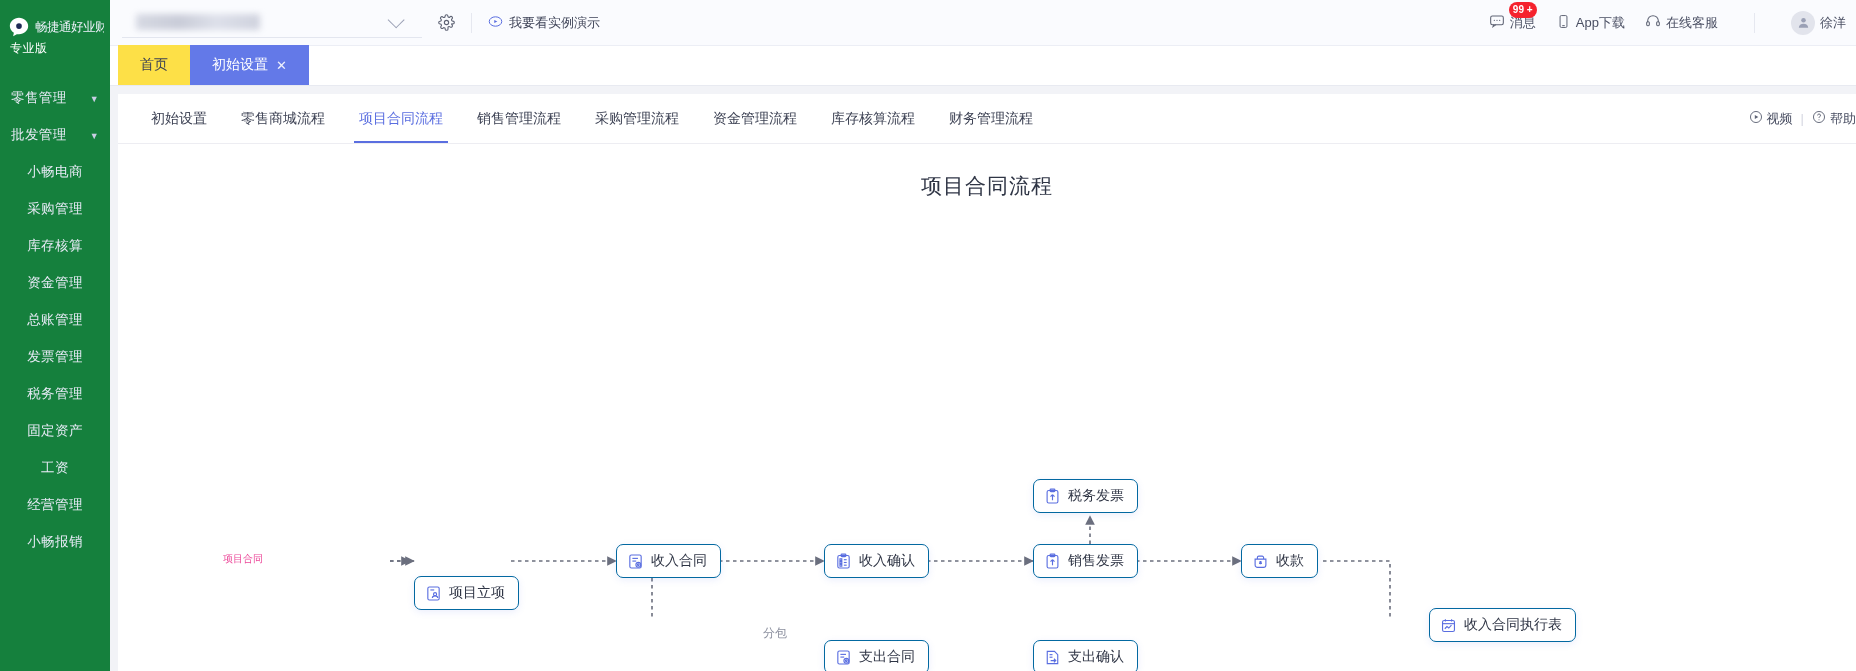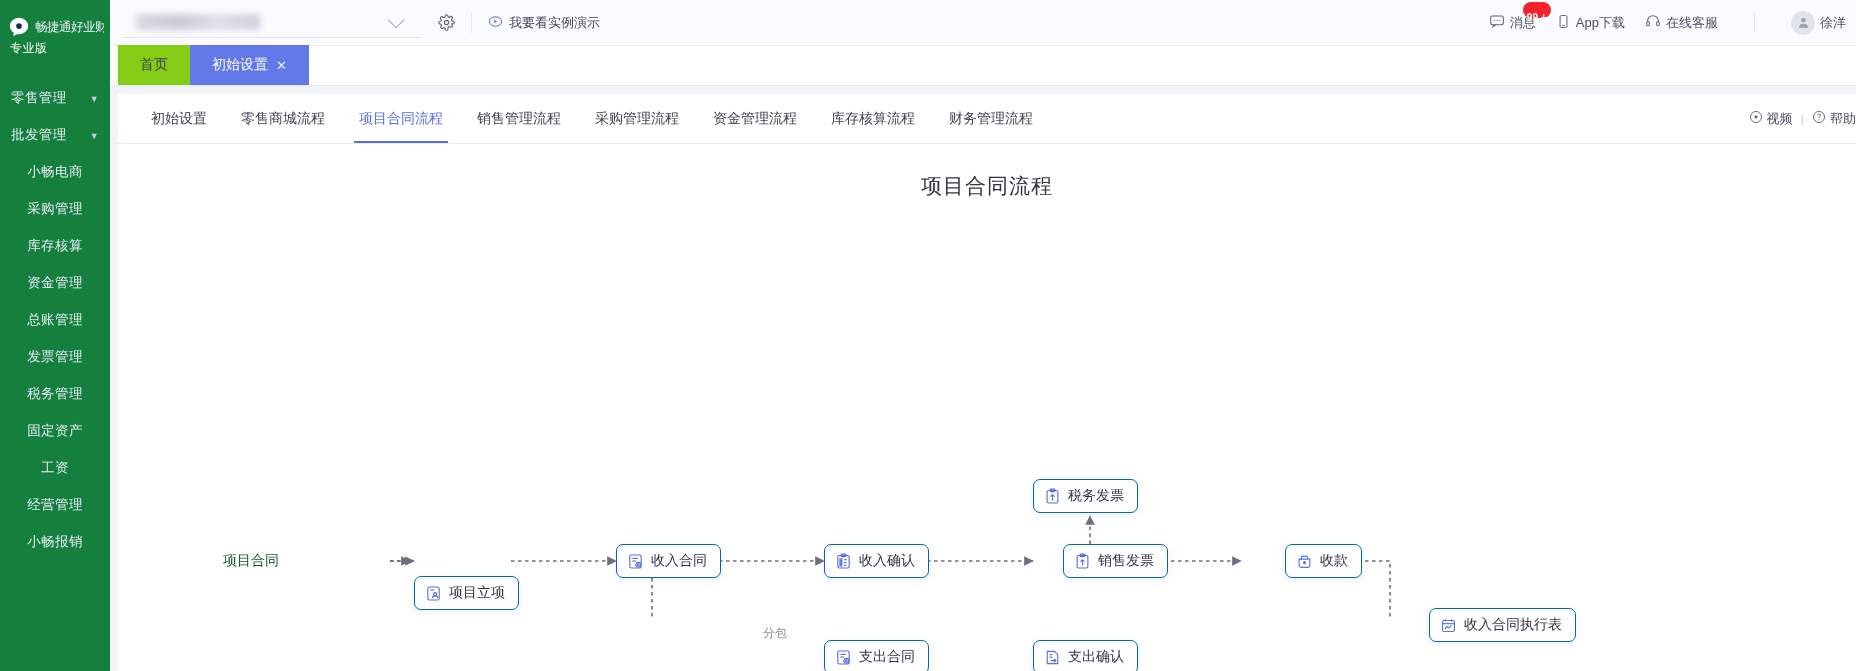--- a/index.html
+++ b/index.html
@@ -60,39 +60,39 @@
   .gear { margin-left: 16px; cursor:pointer; display:flex; align-items:center; }
   .divider-v { width:1px; height:20px; background:#e6e8f0; margin: 0 16px; }
   .demo-link {
     display:flex; align-items:center; gap:6px; font-size:13px; color:#3f4458; cursor:pointer;
   }
   .topbar-right {
     margin-left:auto; display:flex; align-items:center; gap:20px; padding-right:10px;
   }
   .tb-item { display:flex; align-items:center; gap:5px; font-size:13px; color:#4a4f63; cursor:pointer; position:relative; }
   .badge {
-    position:absolute; top:-11px; left:34px;
+    position:absolute; top:-11px; left:20px;
     background:#f5222d; color:#fff; font-size:10px; line-height:15px;
-    height:16px; padding: 8px 4px; border-radius: 8px; white-space:nowrap;
+    height:16px; padding: 0 4px; border-radius: 8px; white-space:nowrap;
     font-weight:bold;
   }
   .avatar {
     width:24px; height:24px; border-radius:50%; background:#e2e4ec;
     display:flex; align-items:center; justify-content:center;
   }
   .user-name { font-size:13px; color:#4a4f63; }
 
   
   .tabstrip {
     height: 40px; background:#fff; display:flex; align-items:flex-end;
     border-bottom: 1px solid #e8eaf1; padding-left: 8px;
   }
   .tab {
     height: 40px; padding: 0 22px; display:flex; align-items:center; gap:8px;
-    font-size:14px; color:#3d4254; cursor:pointer; background:#84cc16;
+    font-size:14px; color:#3d4254; cursor:pointer; background:#fde047;
   }
   .tab.active { background:#6379e8; color:#fff; }
   .tab-close { font-size:13px; opacity:.9; }
 
   
   .content {
     flex:1; background:#f2f3f7; padding: 8px 0 0 8px; overflow:hidden;
   }
   .card { background:#fff; height: 100%; position:relative; }
 
@@ -128,21 +128,21 @@
   .node {
     position:absolute; height:34px; background:#fff;
     border: 1px solid #0369a1; border-radius: 7px;
     display:flex; align-items:center; gap:7px; padding: 0 13px 0 10px;
     font-size:14px; color:#2f3545; white-space:nowrap; cursor:pointer;
     box-shadow: 0 2px 7px rgba(99,121,232,0.13);
   }
   .node .nicon { width:17px; height:17px; flex:none; display:block; }
 
   .rowlabel {
-    position:absolute; font-size:14px; color:#14532d; white-space:nowrap;
+    position:absolute; font-size:10px; color:#ec4899; white-space:nowrap;
   }
   .edgelabel {
     position:absolute; font-size:12px; color:#8b8f9e; white-space:nowrap;
   }
   .svgl { position:absolute; left:0; top:0; width:100%; height:100%; pointer-events:none; }
 </style>
 </head>
 <body>
 
 <div class="app">
@@ -433,32 +433,32 @@
             <span class="nicon">
               <svg viewBox="0 0 24 24" width="17" height="17" fill="none" stroke="#5a6ee0" stroke-width="1.6">
                 <rect x="4.4" y="3.6" width="15.2" height="17.6" rx="2.2"></rect>
                 <rect x="8.6" y="1.6" width="6.8" height="3.6" rx="1.2"></rect>
                 <path d="M12 17.4V9.4M12 9.4l-2.8 2.8M12 9.4l2.8 2.8"></path>
               </svg>
             </span>
             <span>税务发票</span>
           </div>
 
-          <div class="node" style="left:915px; top:344px;margin-left:30px;">
+          <div class="node" style="left:915px; top:344px;">
             <span class="nicon">
               <svg viewBox="0 0 24 24" width="17" height="17" fill="none" stroke="#5a6ee0" stroke-width="1.6">
                 <rect x="4.4" y="3.6" width="15.2" height="17.6" rx="2.2"></rect>
                 <rect x="8.6" y="1.6" width="6.8" height="3.6" rx="1.2"></rect>
                 <path d="M12 17.4V9.4M12 9.4l-2.8 2.8M12 9.4l2.8 2.8"></path>
               </svg>
             </span>
             <span>销售发票</span>
           </div>
 
-          <div class="node" style="left:1123px; top:344px;margin-left:44px;">
+          <div class="node" style="left:1123px; top:344px;">
             <span class="nicon">
               <svg viewBox="0 0 24 24" width="17" height="17" fill="none" stroke="#5a6ee0" stroke-width="1.6">
                 <path d="M4.4 8.6h15.2v8.2a3.4 3.4 0 0 1-3.4 3.4H7.8a3.4 3.4 0 0 1-3.4-3.4z"></path>
                 <path d="M7.6 8.6V6.4a2 2 0 0 1 2-2h4.8a2 2 0 0 1 2 2v2.2"></path>
                 <path d="M12 11.4v4.6M10 12.8h4M10 14.8h4"></path>
               </svg>
             </span>
             <span>收款</span>
           </div>
 

